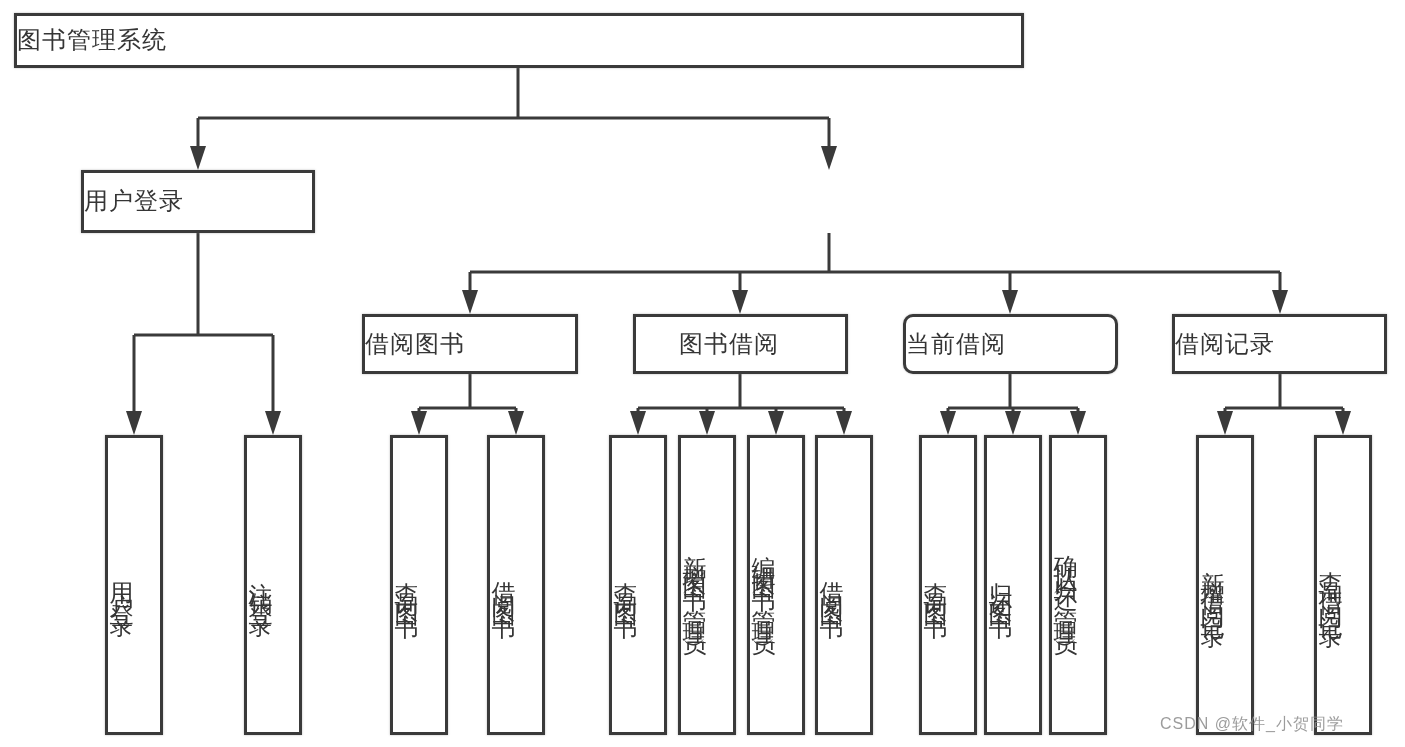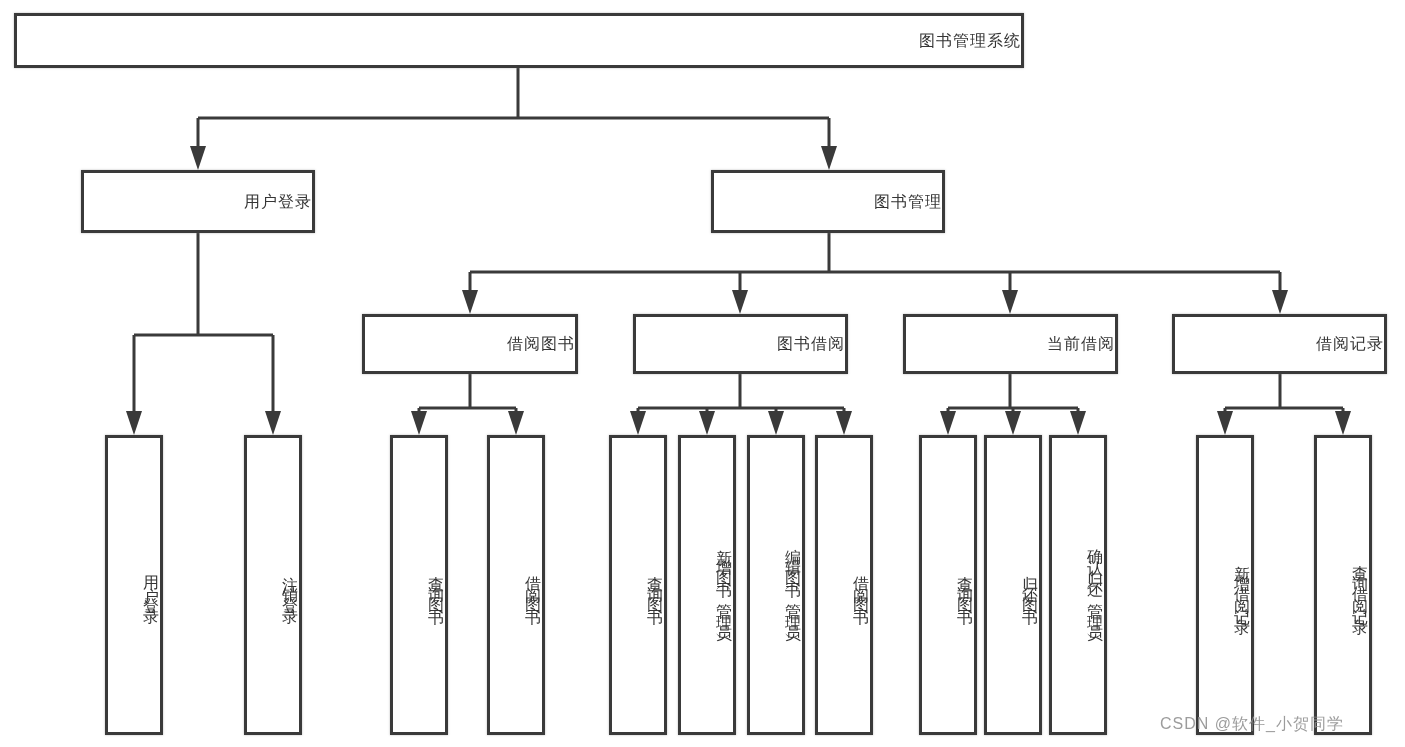--- a/index.html
+++ b/index.html
@@ -18,39 +18,39 @@
     z-index: 1;
   }
   .node {
     position: absolute;
     box-sizing: border-box;
     background: #ffffff;
     border: 3px solid #3a3a3a;
     box-shadow: 0 0 2px rgba(130,130,130,0.55);
     display: flex;
     align-items: center;
-    justify-content: flex-end;
+    justify-content: flex-start;
     color: #353535;
-    font-size: 16px;
+    font-size: 24px;
     z-index: 2;
   }
   .node span { line-height: 1.2; letter-spacing: 1px; }
   .leaf span {
     writing-mode: vertical-rl;
     text-orientation: mixed;
     letter-spacing: 11px;
     line-height: 1.1;
   }
   
   #n-root   { left: 14px;  top: 13px;  width: 1010px; height: 55px; }
   #n-login  { left: 81px;  top: 170px; width: 234px;  height: 63px; }
   #n-mgmt   { left: 711px; top: 170px; width: 234px;  height: 63px; }
   #n-newbk  { left: 362px; top: 314px; width: 216px;  height: 60px; }
   #n-borrow { left: 633px; top: 314px; width: 215px;  height: 60px; padding-left: 43px; }
-  #n-cur    { left: 903px; top: 314px; width: 215px;  height: 60px; }
+  #n-cur    { left: 903px; top: 314px; width: 215px;  height: 60px; border-radius: 10px; }
   #n-rec    { left: 1172px;top: 314px; width: 215px;  height: 60px; }
   
   .leaf { top: 435px; width: 58px; height: 300px; }
   #lf1  { left: 105px; }
   #lf2  { left: 244px; }
   #lf3  { left: 390px; }
   #lf4  { left: 487px; }
   #lf5  { left: 609px; }
   #lf6  { left: 678px; }
   #lf7  { left: 747px; }
@@ -116,23 +116,20 @@
     </g>
   </svg>
 
   <div class="node" id="n-root">
     <span>图书管理系统</span>
   </div>
 
   <div class="node" id="n-login">
     <span>用户登录</span>
   </div>
-  <div class="node" id="n-mgmt">
-    <span>图书管理</span>
-  </div>
 
   <div class="node" id="n-newbk">
     <span>借阅图书</span>
   </div>
   <div class="node" id="n-borrow">
     <span>图书借阅</span>
   </div>
   <div class="node" id="n-cur">
     <span>当前借阅</span>
   </div>

